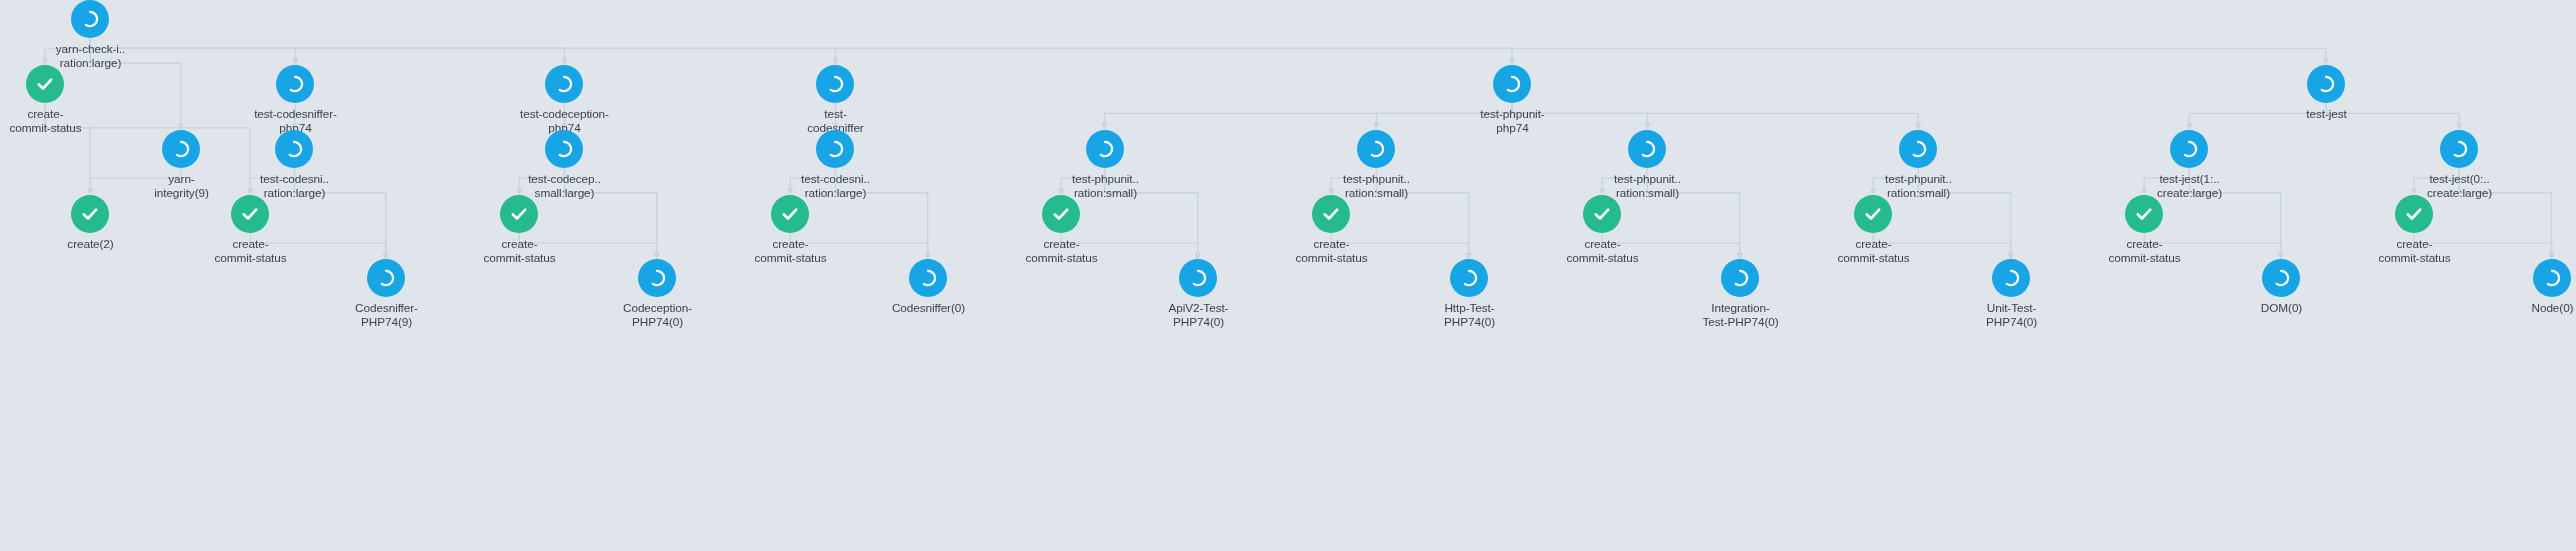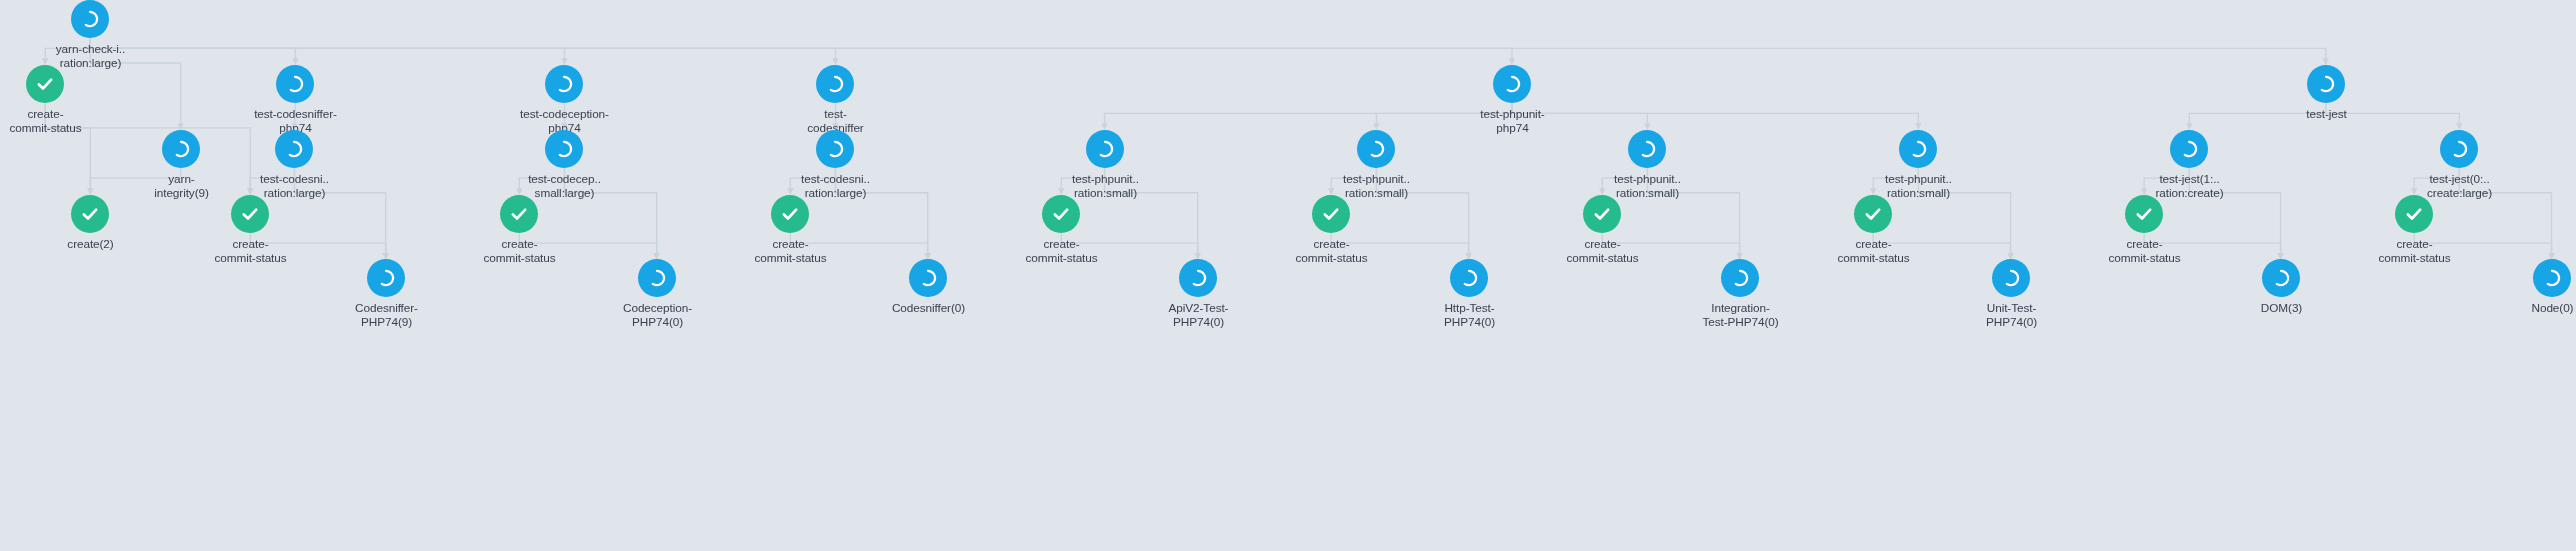--- a/index.html
+++ b/index.html
@@ -239,21 +239,21 @@
         <div class="label">test-phpunit..
 ration:small)</div>
       </div>
       <div class="node running" style="left: 2189px; top: 149px;">
         <div class="bubble">
           <svg class="spinner" viewBox="0 0 24 24" aria-hidden="true">
             <path d="M12 3.4 A8.6 8.6 0 1 1 6.9 19.0" fill="none" stroke="#ffffff" stroke-width="2.6" stroke-linecap="round"></path>
           </svg>
         </div>
         <div class="label">test-jest(1:..
-ration:create)</div>
+create:large)</div>
       </div>
       <div class="node running" style="left: 2459px; top: 149px;">
         <div class="bubble">
           <svg class="spinner" viewBox="0 0 24 24" aria-hidden="true">
             <path d="M12 3.4 A8.6 8.6 0 1 1 6.9 19.0" fill="none" stroke="#ffffff" stroke-width="2.6" stroke-linecap="round"></path>
           </svg>
         </div>
         <div class="label">test-jest(0:..
 create:large)</div>
       </div>
@@ -407,21 +407,21 @@
         </div>
         <div class="label">Unit-Test-
 PHP74(0)</div>
       </div>
       <div class="node running" style="left: 2281px; top: 278px;">
         <div class="bubble">
           <svg class="spinner" viewBox="0 0 24 24" aria-hidden="true">
             <path d="M12 3.4 A8.6 8.6 0 1 1 6.9 19.0" fill="none" stroke="#ffffff" stroke-width="2.6" stroke-linecap="round"></path>
           </svg>
         </div>
-        <div class="label">DOM(3)</div>
+        <div class="label">DOM(0)</div>
       </div>
       <div class="node running" style="left: 2552px; top: 278px;">
         <div class="bubble">
           <svg class="spinner" viewBox="0 0 24 24" aria-hidden="true">
             <path d="M12 3.4 A8.6 8.6 0 1 1 6.9 19.0" fill="none" stroke="#ffffff" stroke-width="2.6" stroke-linecap="round"></path>
           </svg>
         </div>
         <div class="label">Node(0)</div>
       </div>
     </div>

